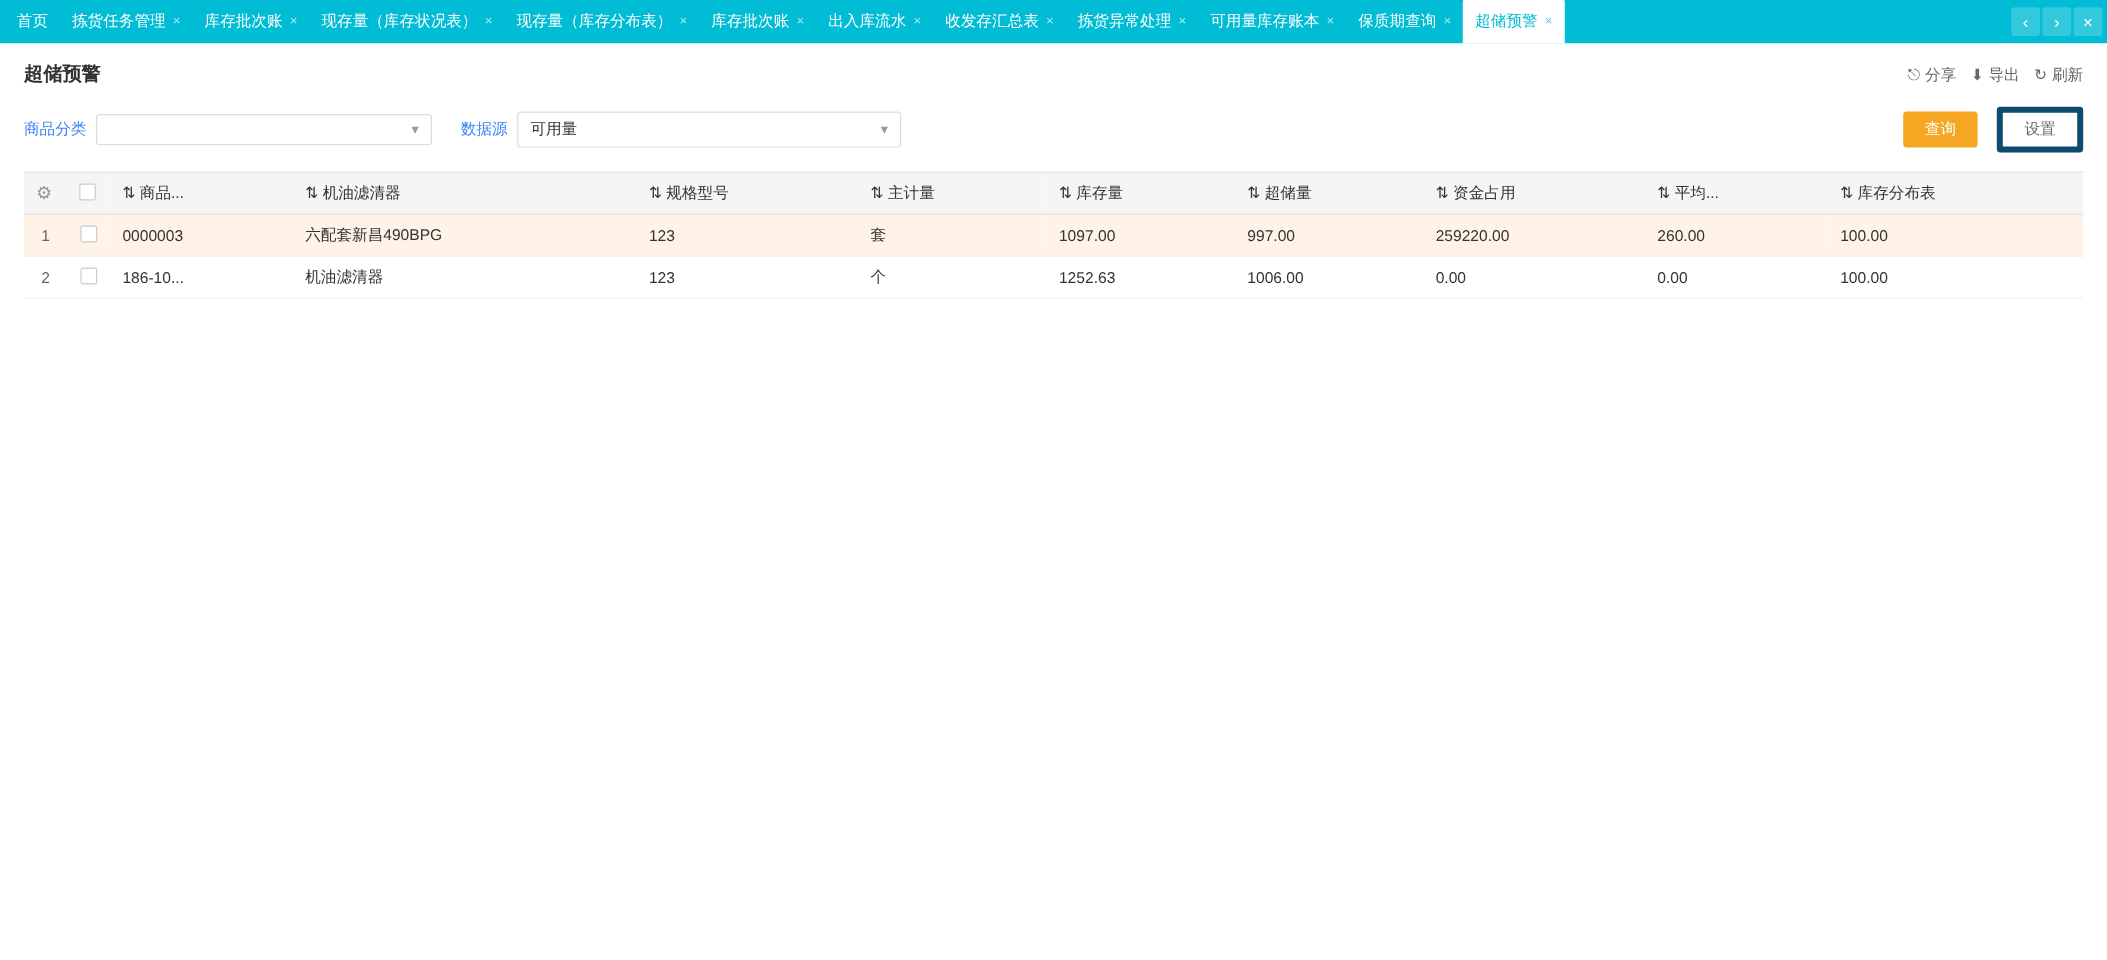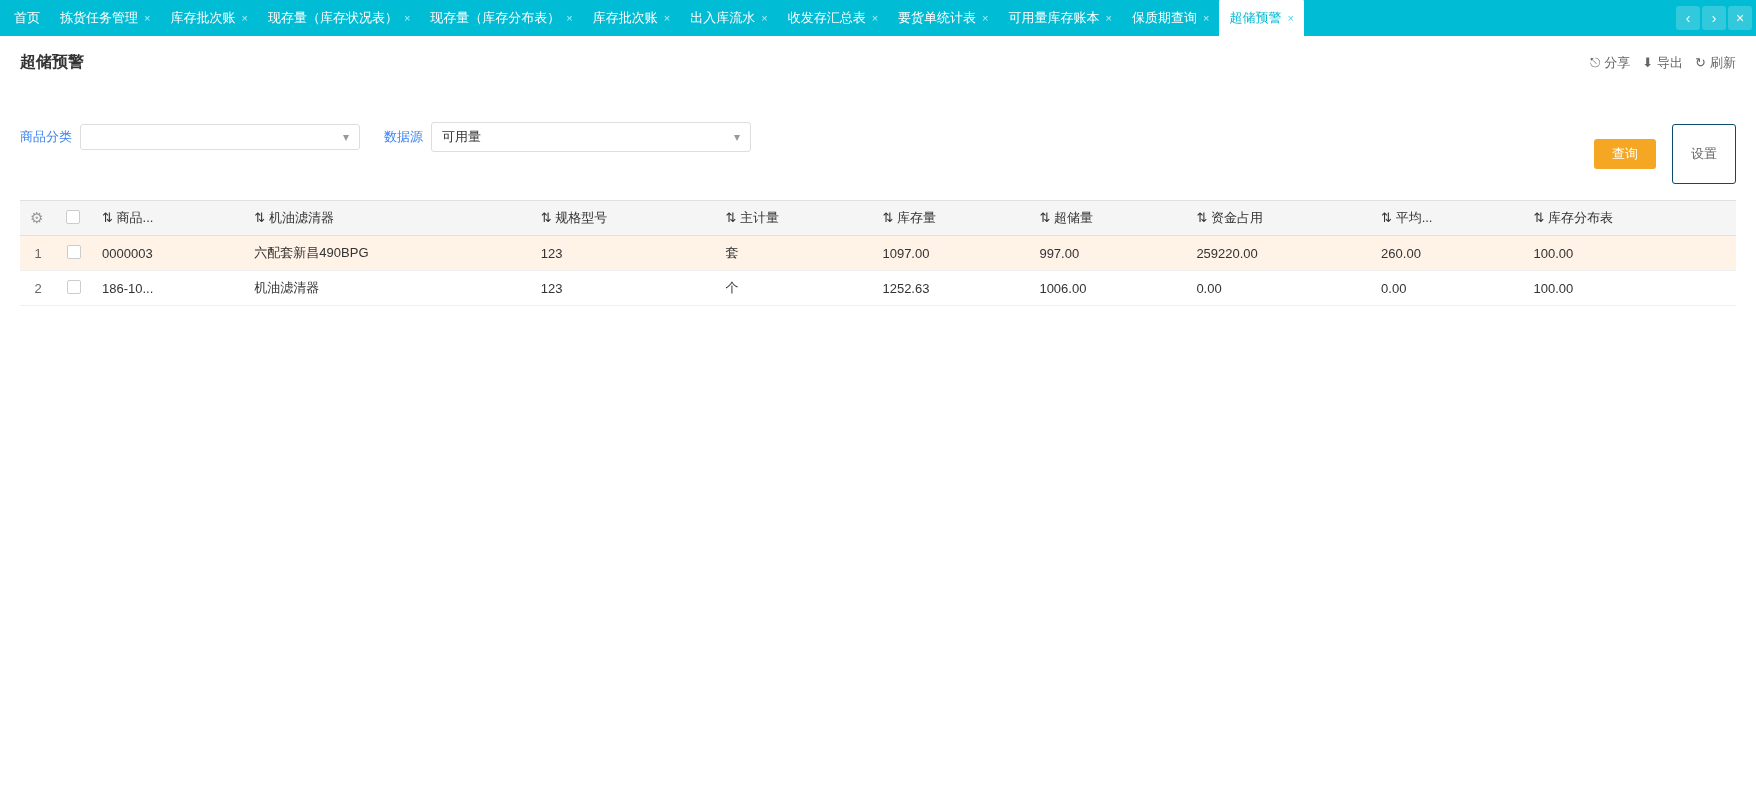--- a/index.html
+++ b/index.html
@@ -127,33 +127,32 @@
       border: none;
       padding: 6px 18px;
       border-radius: 3px;
       cursor: pointer;
       font-size: 13px;
       margin-left: auto;
     }
     .btn-settings {
       background: #fff;
       color: #666;
-      border: 1px solid #0c4a6e;
-      padding: 20px 18px;
+      border: 5px solid #0c4a6e;
+      padding: 5px 18px;
       border-radius: 3px;
       cursor: pointer;
       font-size: 13px;
       margin-left: 8px;
     }
     .filter-actions {
       display: flex;
       align-items: center;
       gap: 8px;
       margin-left: auto;
-      margin-top: 35px;
     }
 
     
     .data-table {
       width: 100%;
       border-collapse: collapse;
       font-size: 13px;
     }
     .data-table th {
       background: #f5f5f5;
@@ -235,21 +234,21 @@
   </div>
   <div class="nav-item">
     <span>出入库流水</span>
     <span class="close-btn">×</span>
   </div>
   <div class="nav-item">
     <span>收发存汇总表</span>
     <span class="close-btn">×</span>
   </div>
   <div class="nav-item">
-    <span>要货单统计表</span>
+    <span>拣货异常处理</span>
     <span class="close-btn">×</span>
   </div>
   <div class="nav-item">
     <span>可用量库存账本</span>
     <span class="close-btn">×</span>
   </div>
   <div class="nav-item">
     <span>保质期查询</span>
     <span class="close-btn">×</span>
   </div>

